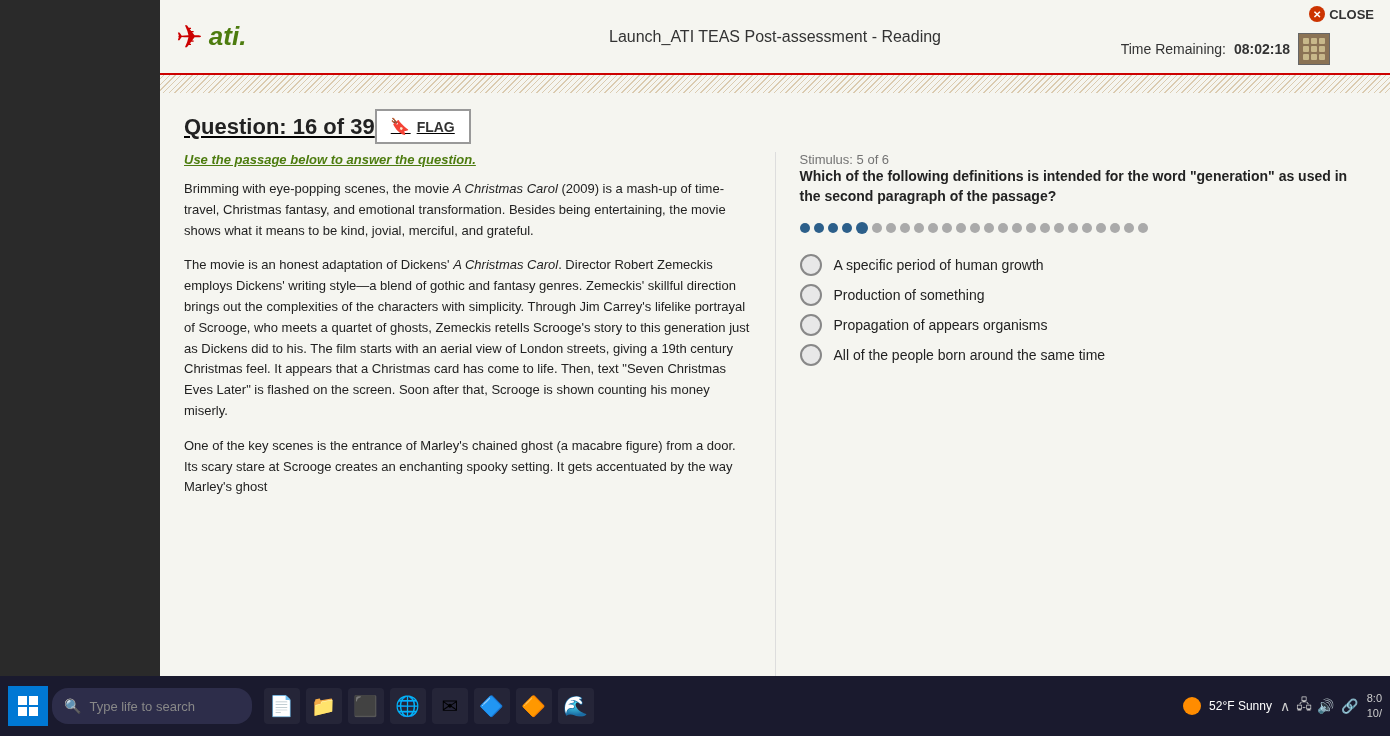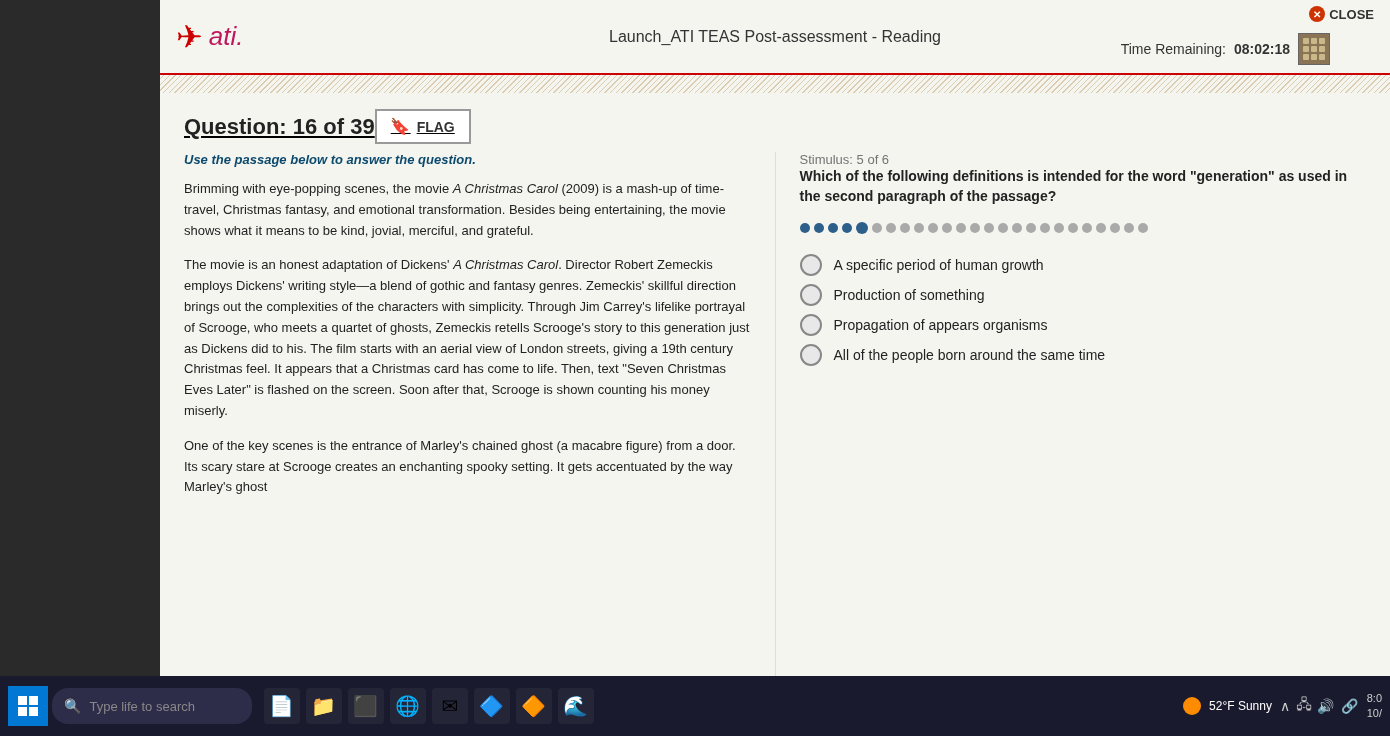--- a/index.html
+++ b/index.html
@@ -163,24 +163,25 @@
     }
 
     .right-column {
       flex: 1;
       padding-left: 24px;
       border-left: 1px solid #ddd;
     }
 
     .passage-intro {
       font-size: 13px;
-      color: #0c4a6e;
+      color: #4d7c0f;
       margin-bottom: 12px;
       font-style: italic;
       font-weight: bold;
+      text-decoration: underline;
     }
 
     .passage-text {
       font-size: 13px;
       color: #222;
       line-height: 1.6;
       margin-bottom: 14px;
       text-align: left;
     }
 
@@ -402,21 +403,21 @@
 
   <div class="top-bar">
 
     <button class="close-btn" style="top:6px; right:16px; position:absolute; display:flex; align-items:center; gap:4px; background:none; border:none; cursor:pointer;">
       <span class="close-circle">✕</span>
       <span style="font-size:13px; font-weight:bold; color:#333;">CLOSE</span>
     </button>
 
     <div class="ati-logo">
       <span class="logo-cross">✈</span>
-      <span class="ati-logo-text" style="font-size:26px; font-weight:normal; color:#be185d; font-style:italic;">ati.</span>
+      <span class="ati-logo-text" style="font-size:26px; font-weight:bold; color:#4d7c0f; font-style:italic;">ati.</span>
     </div>
 
     <div class="assessment-title">Launch_ATI TEAS Post-assessment - Reading</div>
 
     <div class="time-remaining" style="position:absolute; right:60px; bottom:8px; margin-top:0;">
       <span class="label">Time Remaining:</span>
       <span class="time" style="font-weight:bold;">08:02:18</span>
 
       <div class="calculator-icon">
         <div class="calc-cell"></div>

